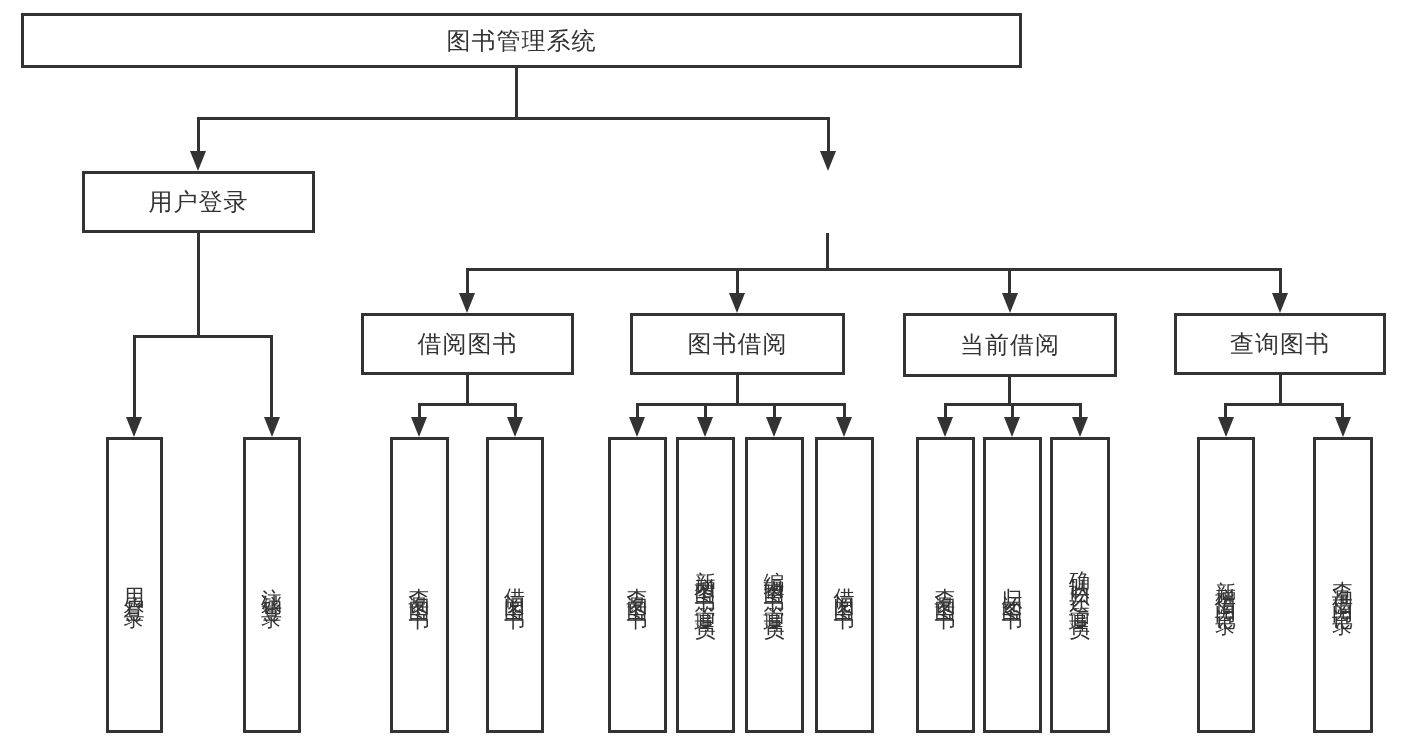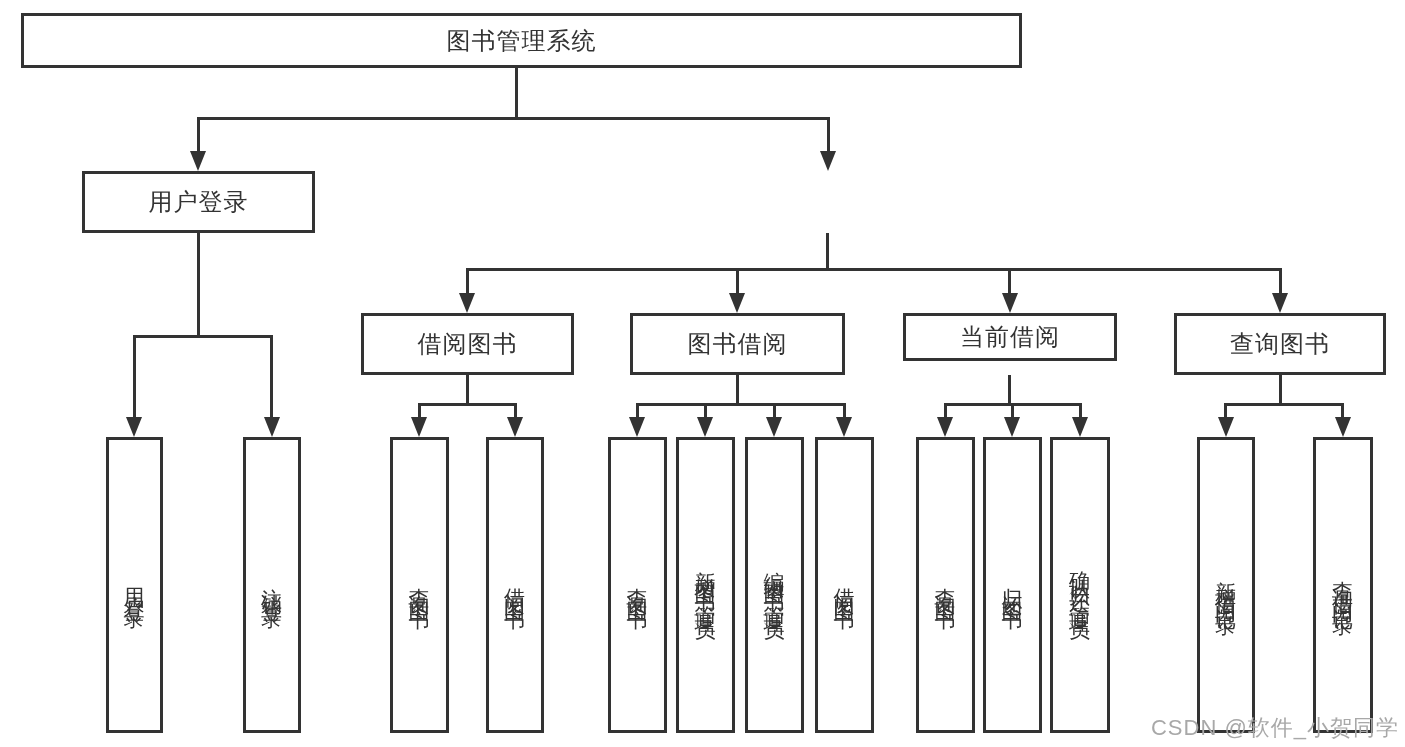--- a/index.html
+++ b/index.html
@@ -61,21 +61,21 @@
   <div class="arr" style="left:459px;top:293px;"></div>
   <div class="vl" style="left:736px;top:268px;height:27px;"></div>
   <div class="arr" style="left:729px;top:293px;"></div>
   <div class="vl" style="left:1008px;top:268px;height:27px;"></div>
   <div class="arr" style="left:1002px;top:293px;"></div>
   <div class="vl" style="left:1279px;top:268px;height:27px;"></div>
   <div class="arr" style="left:1272px;top:293px;"></div>
 
   <div class="hnode" style="left:361px;top:313px;width:213px;height:62px;">借阅图书</div>
   <div class="hnode" style="left:630px;top:313px;width:215px;height:62px;">图书借阅</div>
-  <div class="hnode" style="left:903px;top:313px;width:214px;height:48px;">当前借阅</div>
+  <div class="hnode" style="left:903px;top:313px;width:214px;height:64px;">当前借阅</div>
   <div class="hnode" style="left:1174px;top:313px;width:212px;height:62px;">查询图书</div>
 
   <div class="vl" style="left:466px;top:375px;height:31px;"></div>
   <div class="hl" style="left:418px;top:403px;width:99px;"></div>
   <div class="vl" style="left:418px;top:403px;height:16px;"></div>
   <div class="arr" style="left:411px;top:417px;"></div>
   <div class="vl" style="left:514px;top:403px;height:16px;"></div>
   <div class="arr" style="left:507px;top:417px;"></div>
 
   <div class="vl" style="left:736px;top:375px;height:31px;"></div>
@@ -142,15 +142,14 @@
     <span>确认归还（管理员）</span>
   </div>
 
   <div class="vnode" style="left:1197px;top:437px;width:58px;height:296px;">
     <span>新增借阅记录</span>
   </div>
   <div class="vnode" style="left:1313px;top:437px;width:60px;height:296px;">
     <span>查询借阅记录</span>
   </div>
 
-  <div class="watermark">CSDN @软件_小贺同学</div>
 
 </div>
 
 </body></html>

